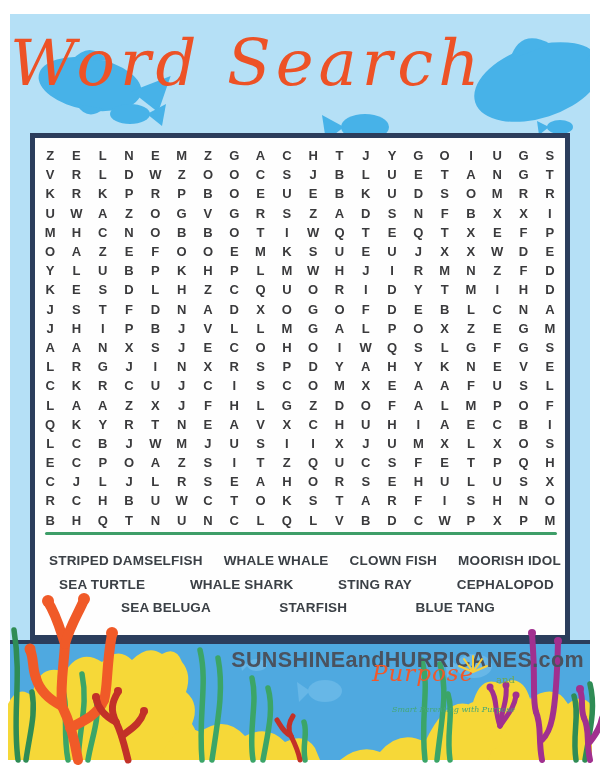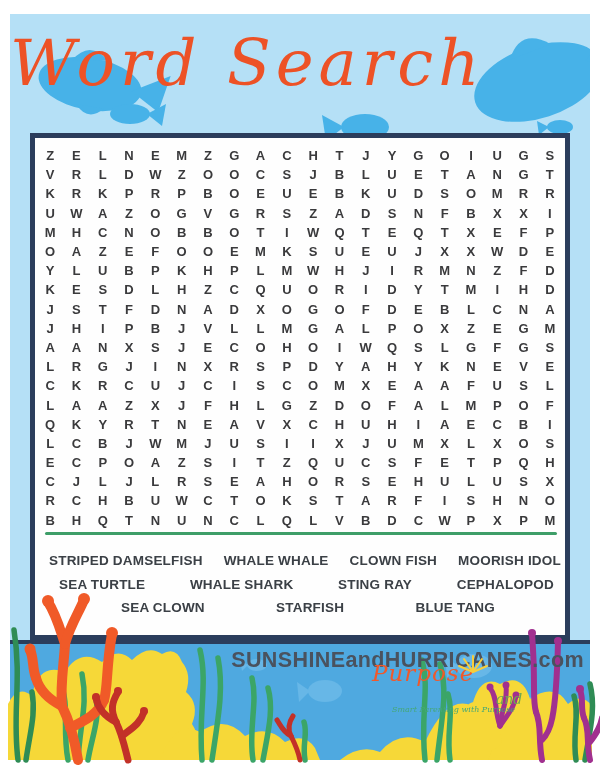--- a/index.html
+++ b/index.html
@@ -49,22 +49,22 @@
     position:absolute;right:6px;top:4px;
     font-size:21.5px;font-weight:bold;letter-spacing:.4px;color:#4A525E;white-space:nowrap;
   }
   .logo{position:absolute;left:358px;top:18px;width:170px;height:60px;}
   .logo-sunshine{
     position:absolute;left:4px;top:-2px;
     font-family:"DejaVu Serif",serif;font-style:italic;font-size:23px;color:#F0592B;letter-spacing:1px;
   }
   .logo-sun{position:absolute;left:88px;top:-8px;}
   .logo-and{
-    position:absolute;left:128px;top:29px;
-    font-family:"DejaVu Serif",serif;font-style:italic;font-size:14px;color:#6FA84F;
+    position:absolute;left:128px;top:12px;
+    font-family:"DejaVu Serif",serif;font-size:10px;color:#6FA84F;
   }
   .logo-hurricanes{
     position:absolute;left:2px;top:22px;
     font-size:18.5px;font-weight:bold;letter-spacing:.5px;color:#2B3D5C;white-space:nowrap;
   }
   .logo-tagline{
     position:absolute;left:24px;top:43px;
     font-family:"DejaVu Serif",serif;font-style:italic;font-size:8px;color:#45A878;white-space:nowrap;
   }
 </style>
@@ -644,20 +644,20 @@
           <span class="word">CLOWN FISH</span>
           <span class="word">MOORISH IDOL</span>
         </div>
         <div class="word-row word-row-1">
           <span class="word">SEA TURTLE</span>
           <span class="word">WHALE SHARK</span>
           <span class="word">STING RAY</span>
           <span class="word">CEPHALOPOD</span>
         </div>
         <div class="word-row word-row-2">
-          <span class="word">SEA CLOWN</span>
+          <span class="word">SEA BELUGA</span>
           <span class="word">STARFISH</span>
           <span class="word">BLUE TANG</span>
         </div>
       </div>
   </div>
 
 </div>
 
 </body></html>

